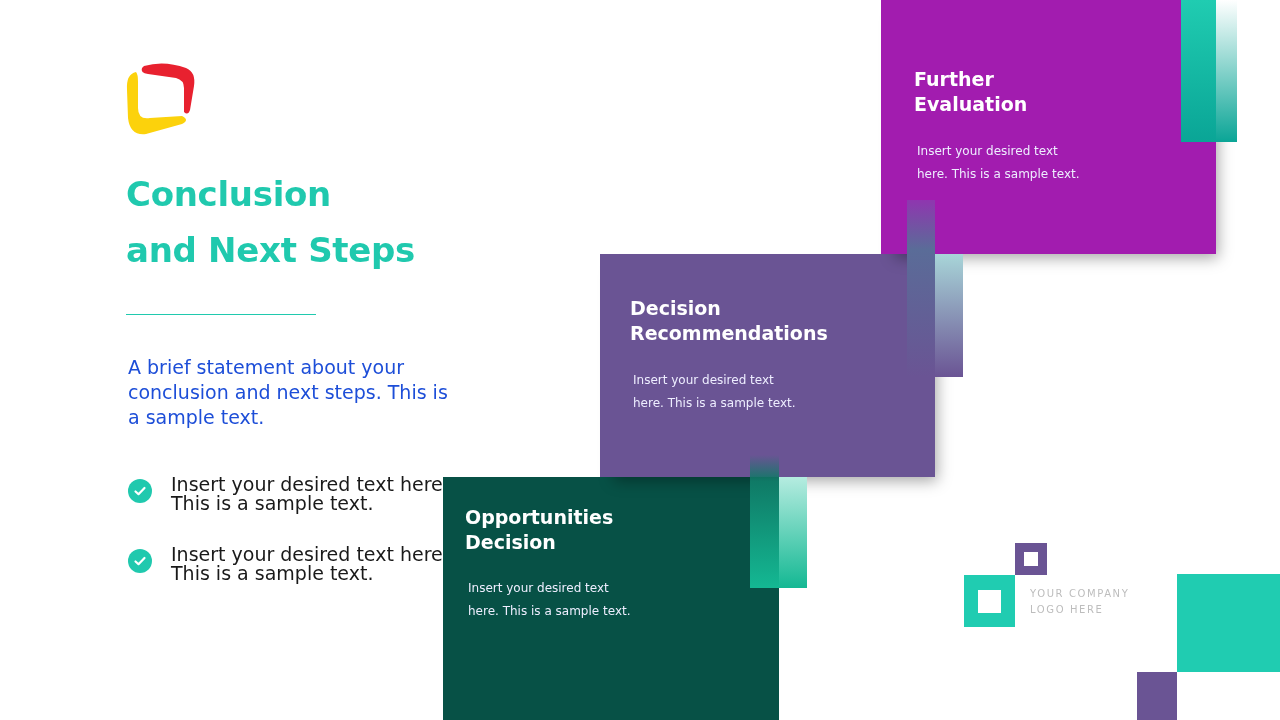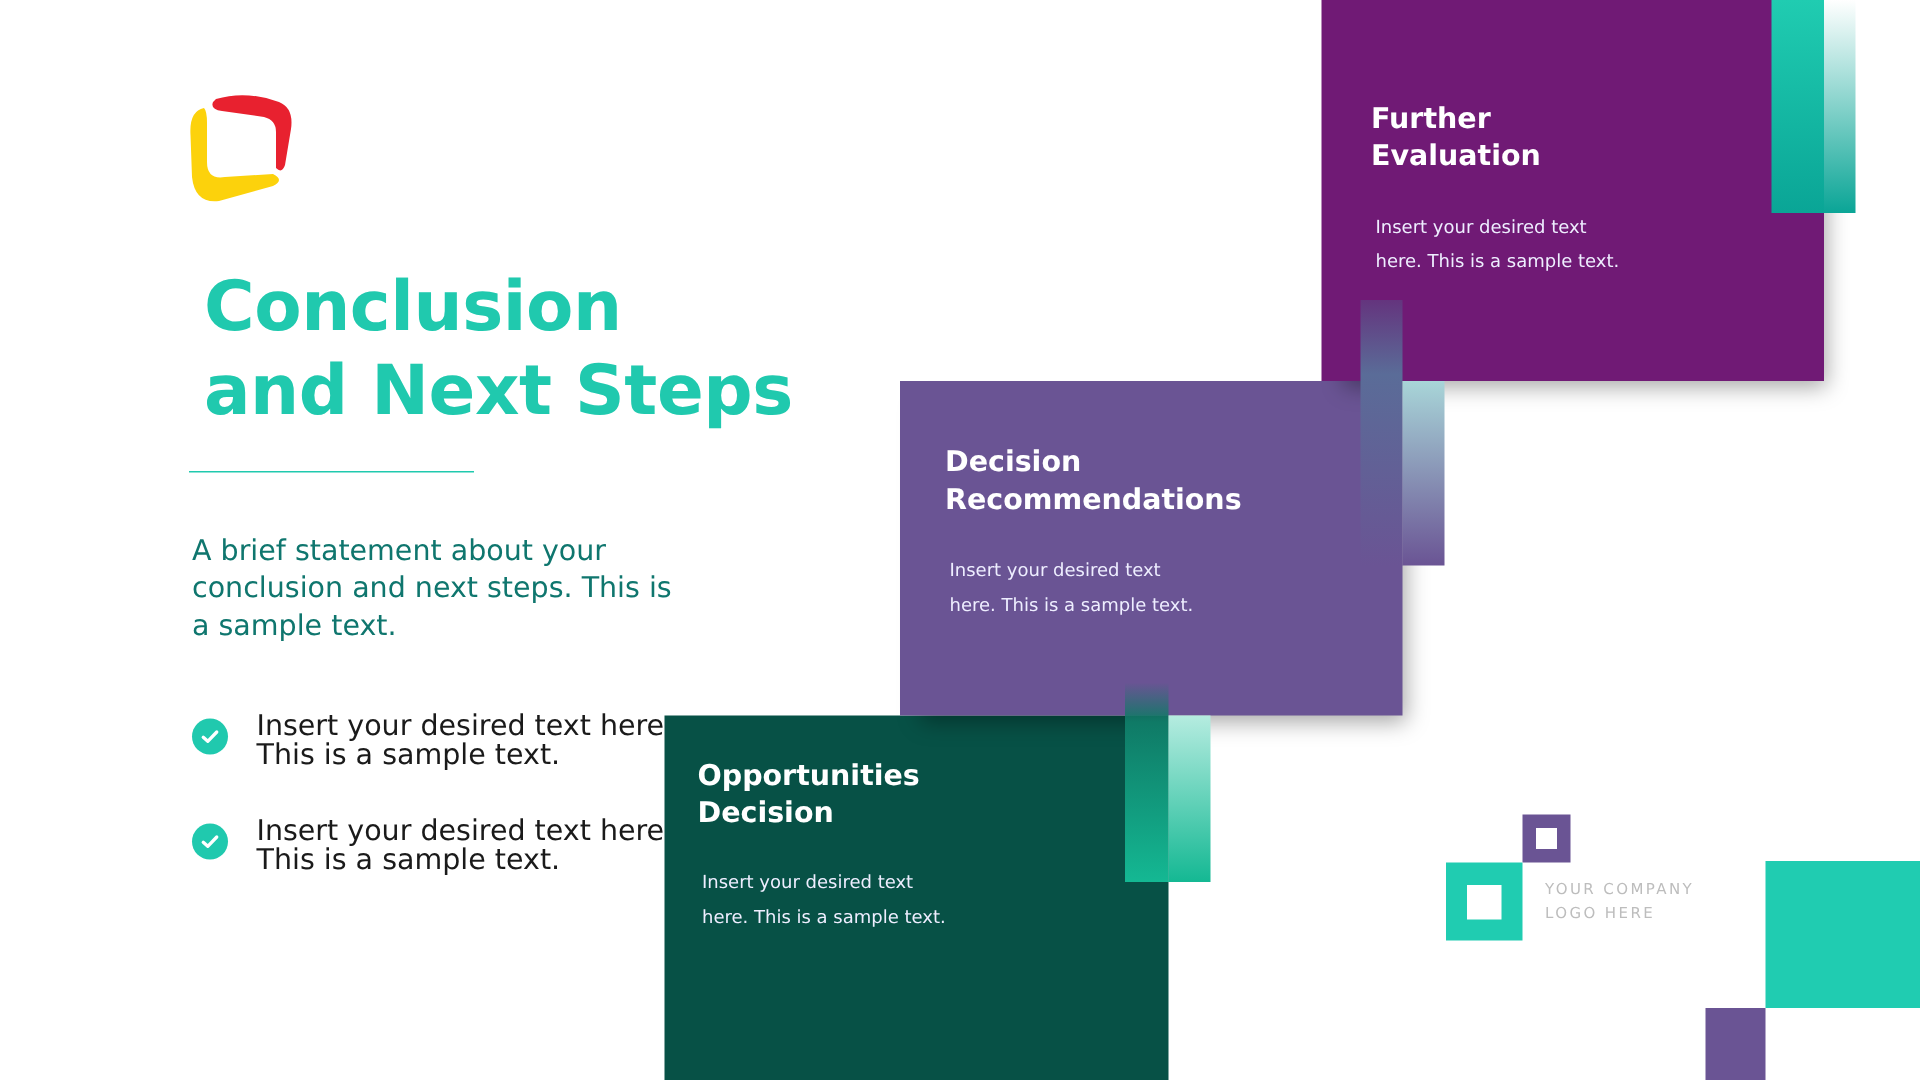--- a/index.html
+++ b/index.html
@@ -2,34 +2,34 @@
 <html><head>
 <meta charset="utf-8">
 <style>
   html, body { margin: 0; padding: 0; }
   body { width: 1280px; height: 720px; position: relative; overflow: hidden; background: #ffffff; font-family: "DejaVu Sans", "Liberation Sans", sans-serif; }
   .abs { position: absolute; }
 
   
   .logo-mark { left: 124px; top: 60px; width: 72px; height: 78px; }
 
-  .title { left: 126px; top: 166px; margin: 10px; color: #20c9ae; font-weight: bold; font-size: 46px; line-height: 56px; letter-spacing: -0.3px; white-space: pre-line; }
+  .title { left: 126px; top: 166px; margin: 0; color: #20c9ae; font-weight: bold; font-size: 34px; line-height: 56px; letter-spacing: -0.3px; white-space: pre-line; }
   .divider { left: 126px; top: 314px; width: 190px; height: 1px; background: #20c9ae; }
-  .statement { left: 128px; top: 355px; width: 320px; font-size: 19px; line-height: 25px; color: #0f766e; white-space: pre-line; }
+  .statement { left: 128px; top: 355px; width: 320px; font-size: 19px; line-height: 25px; color: #1d4ed8; white-space: pre-line; }
 
   .bullet { left: 128px; display: flex; align-items: flex-start; }
   .check { width: 24px; height: 24px; border-radius: 50%; background: #20c9ae; display: flex; align-items: center; justify-content: center; margin-top: 4px; }
   .bullet-text { margin-left: 19px; font-size: 19px; line-height: 19px; color: #1a1a1a; white-space: pre-line; }
 
   
   .card { box-sizing: border-box; color: #ffffff; }
   .card-title { position: absolute; font-weight: bold; font-size: 19px; line-height: 25px; white-space: pre-line; }
   .card-body { position: absolute; font-size: 12px; line-height: 23px; color: #eef; white-space: pre-line; }
 
-  .card-further { left: 881px; top: 0; width: 335px; height: 254px; background: #701a75; box-shadow: 8px 10px 14px -6px rgba(0,0,0,0.35); z-index: 3; }
+  .card-further { left: 881px; top: 0; width: 335px; height: 254px; background: #a21caf; box-shadow: 8px 10px 14px -6px rgba(0,0,0,0.35); z-index: 3; }
   .card-decision { left: 600px; top: 254px; width: 335px; height: 223px; background: #6a5494; box-shadow: 8px 10px 14px -6px rgba(0,0,0,0.35); z-index: 2; padding-left: 40px; }
   .card-opps { left: 443px; top: 477px; width: 336px; height: 243px; background: #075146; z-index: 1; }
 
   
   .strip { z-index: 4; }
   .s1a { left: 1181px; top: 0; width: 35px; height: 142px; background: linear-gradient(#20ccb1, #0aa596); }
   .s1b { left: 1216px; top: 0; width: 21px; height: 142px; background: linear-gradient(#ffffff, #0aa596); }
   .s2a { left: 907px; top: 200px; width: 28px; height: 177px; background: linear-gradient(rgba(32,204,177,0.15) 0%, #5a6c98 28%, #6a5494 100%); z-index: 4; }
   .s2b { left: 935px; top: 254px; width: 28px; height: 123px; background: linear-gradient(#a8d5d8, #6a5494); }
   .s3a { left: 750px; top: 455px; width: 29px; height: 133px; background: linear-gradient(rgba(106,84,148,0.2) 0%, #0f7a66 20%, #14b893 100%); }

